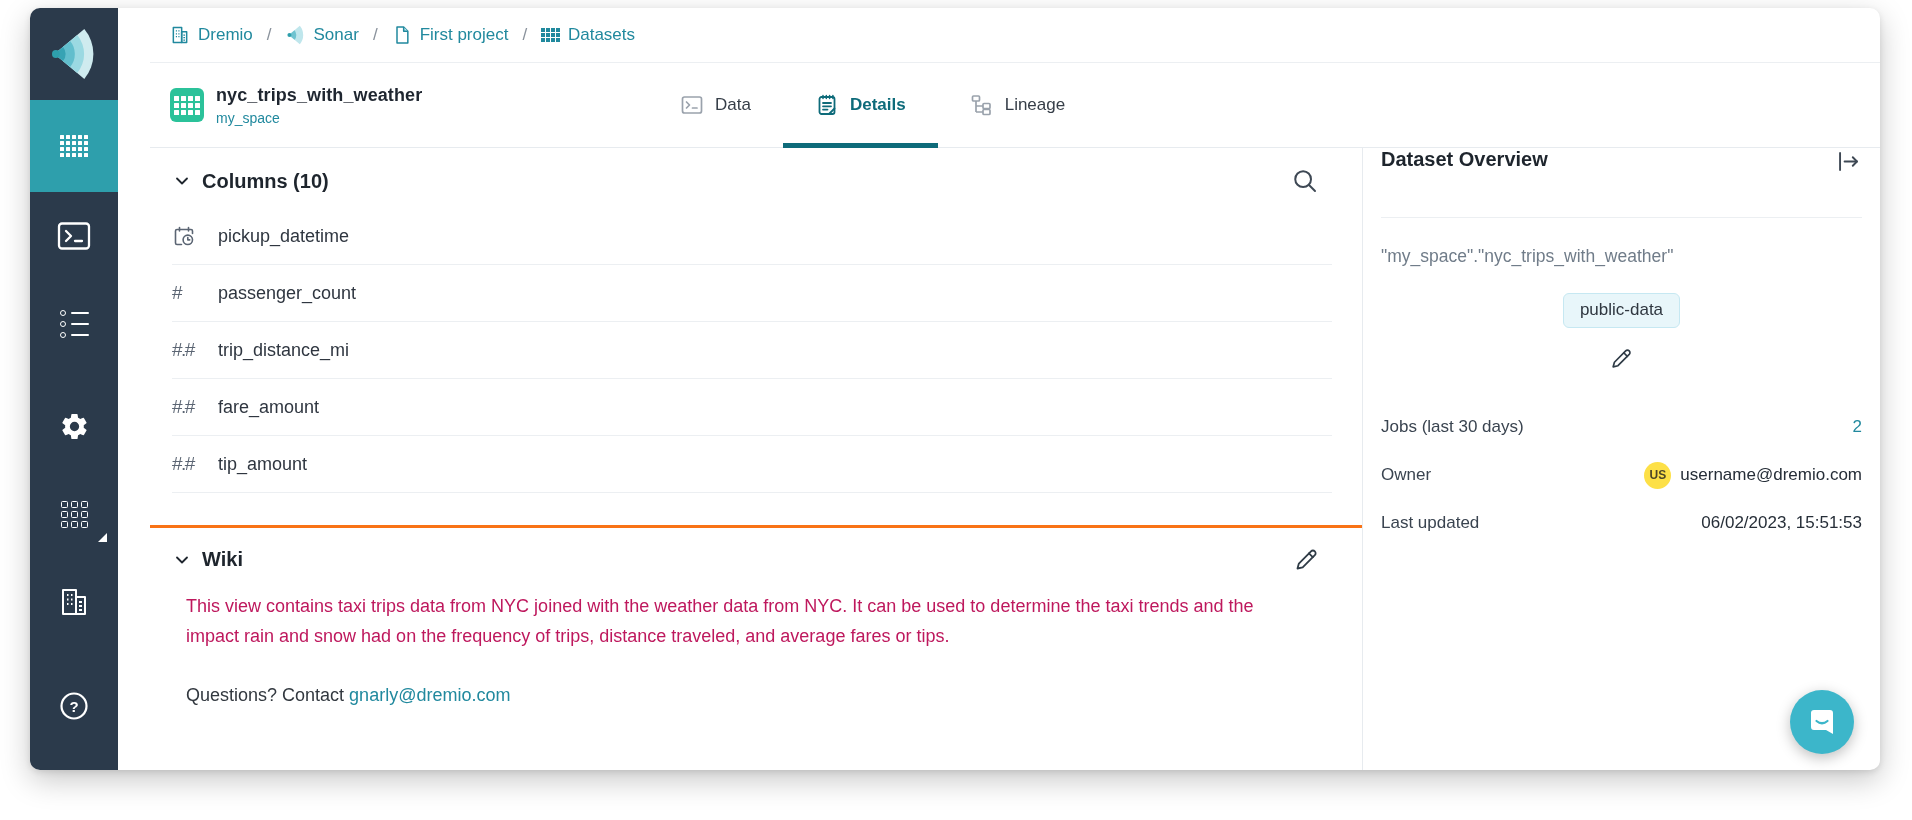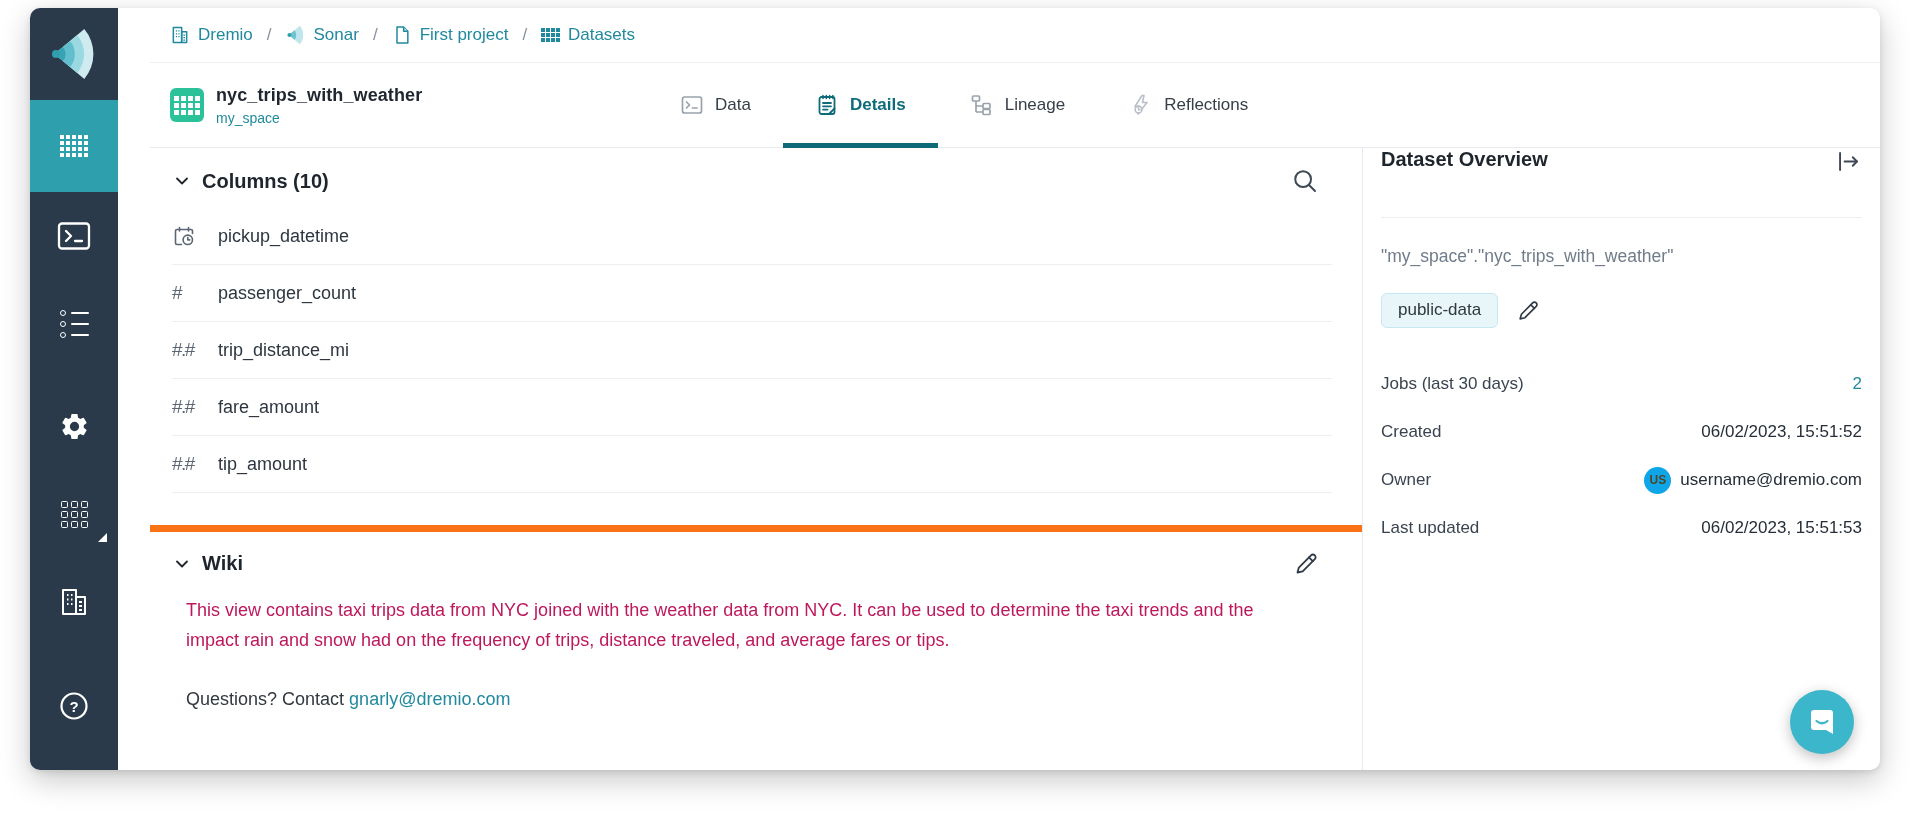--- a/index.html
+++ b/index.html
@@ -48,39 +48,39 @@
   .left-pane { width:1212px; flex:none; display:flex; flex-direction:column; }
   .sec-head { display:flex; align-items:center; padding:18px 42px 12px 22px; }
   .sec-title { font-size:20px; font-weight:700; color:#1E252D; margin-left:10px; }
   .sec-head .push { flex:1; }
   .col-list { padding-left:22px; }
   .col-row { height:57px; display:flex; align-items:center; gap:12px; border-bottom:1px solid #ECEFF2; margin-right:30px; cursor:pointer; }
   .col-type { width:34px; display:flex; justify-content:flex-start; color:#5B6573; }
   .type-glyph { font-size:19px; color:#5B6573; font-weight:400; }
   .type-glyph.float { letter-spacing:-1.5px; }
   .col-name { font-size:18px; color:#2F3640; }
-  .wiki-sec { margin-top:32px; border-top:7px solid #f97316; }
+  .wiki-sec { margin-top:32px; border-top:3px solid #f97316; }
   .wiki-body { padding:6px 42px 0 36px; }
   .wiki-p { font-size:18px; line-height:30px; color:#be185d; max-width:1075px; }
   .wiki-contact { font-size:18px; color:#32383F; margin-top:34px; }
   .link { color:#21899E; cursor:pointer; }
   
   .right-pane { flex:1; border-left:1px solid #E7EBEF; display:flex; flex-direction:column; padding:0 18px; position:relative; }
   .ov-head { height:70px; display:flex; align-items:flex-start; border-bottom:1px solid #ECEFF2; }
   .ov-title { font-size:20px; font-weight:700; color:#1E252D; }
   .ov-head .push { flex:1; }
   .ov-path { margin-top:28px; font-size:17.5px; color:#707C89; }
-  .chip-row { margin-top:26px; display:flex; align-items:center; gap:18px; }
+  .chip-row { margin-top:26px; display:flex; align-items:center; gap:18px;flex-direction:column; }
   .chip { background:#E8F6FA; border:1px solid #C6E8F2; border-radius:6px; padding:6px 16px 7px; font-size:17px; color:#2F3740; cursor:pointer; }
   .info-list { margin-top:32px; }
   .info-row { height:48px; display:flex; align-items:center; }
   .info-label { font-size:17px; color:#3A4450; }
   .info-val { margin-left:auto; font-size:17px; color:#262E38; display:flex; align-items:center; gap:9px; }
   .info-val.link-val { color:#21899E; cursor:pointer; }
-  .avatar { width:27px; height:27px; border-radius:50%; background:#0ea5e9; color:#4D4628; font-size:12px; font-weight:700; display:flex; align-items:center; justify-content:center;text-align:center; }
+  .avatar { width:27px; height:27px; border-radius:50%; background:#fde047; color:#4D4628; font-size:12px; font-weight:700; display:flex; align-items:center; justify-content:center;text-align:center; }
   
   .chat-fab { position:absolute; left:1760px; top:682px; width:64px; height:64px; border-radius:50%; background:#3CB6CA;
     display:flex; align-items:center; justify-content:center; box-shadow:0 4px 14px rgba(0,0,0,0.25); cursor:pointer; }
   svg { display:block; }
 </style>
 </head>
 <body>
 
 <div class="stage">
   <div class="app-card">
@@ -301,30 +301,20 @@
               <svg width="24" height="24" viewBox="0 0 24 24" fill="none" stroke="#9AA2AC" stroke-width="1.7" stroke-linejoin="round">
                 <rect x="2.5" y="3" width="7" height="5" rx="1"></rect>
                 <path d="M6 8 v11 M6 13 h7 M6 19 h7"></path>
                 <rect x="13" y="10.5" width="7" height="5" rx="1"></rect>
                 <rect x="13" y="16.5" width="7" height="5" rx="1"></rect>
               </svg>
             </span>
             <span>Lineage</span>
           </div>
 
-          <div class="tab">
-            <span class="ticon">
-              <svg width="24" height="24" viewBox="0 0 24 24" fill="none" stroke="#B9C0C8" stroke-width="1.6" stroke-linecap="round" stroke-linejoin="round">
-                <path d="M13 2.5 L6 13.5 h4.5 L9 21 18 9.5 h-4.5 L15 2.5 Z"></path>
-                <circle cx="9.5" cy="16.5" r="3.4" fill="#fff"></circle>
-                <path d="M9.5 14.8 v1.9 h1.5"></path>
-              </svg>
-            </span>
-            <span>Reflections</span>
-          </div>
         </div>
       </div>
 
       <div class="content-row">
 
         <div class="left-pane">
           <div class="sec-head">
             <span>
               <svg width="20" height="20" viewBox="0 0 24 24" fill="none" stroke="#1F262E" stroke-width="2.2" stroke-linecap="round" stroke-linejoin="round">
                   <path d="M6 9 l6 6 6-6"></path>
@@ -428,24 +418,20 @@
               </svg>
             </span>
           </div>
 
           <div class="info-list">
             <div class="info-row">
               <span class="info-label">Jobs (last 30 days)</span>
               <span class="info-val link-val">2</span>
             </div>
             <div class="info-row">
-              <span class="info-label">Created</span>
-              <span class="info-val">06/02/2023, 15:51:52</span>
-            </div>
-            <div class="info-row">
               <span class="info-label">Owner</span>
               <span class="info-val">
                 <span class="avatar">US</span>
                 <span>username@dremio.com</span>
               </span>
             </div>
             <div class="info-row">
               <span class="info-label">Last updated</span>
               <span class="info-val">06/02/2023, 15:51:53</span>
             </div>

